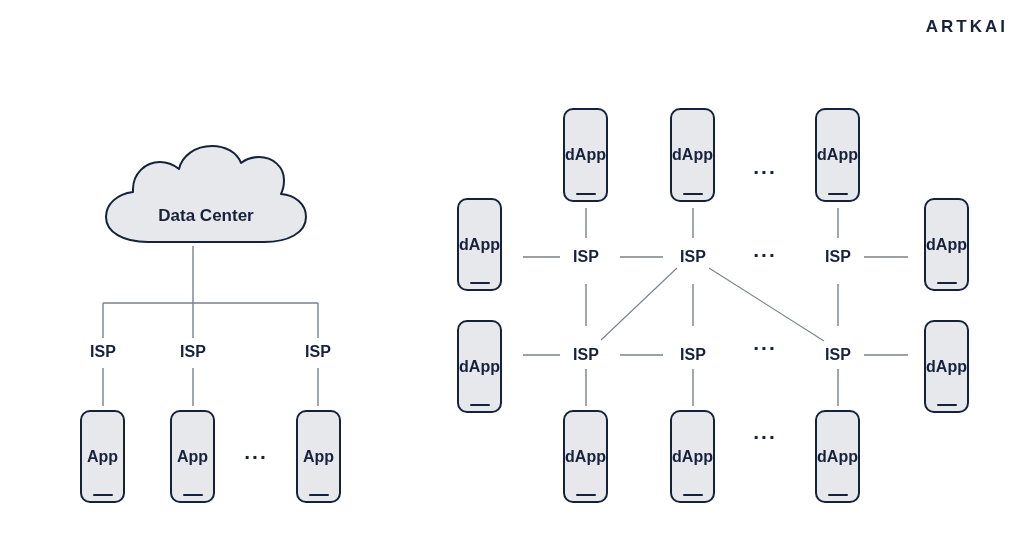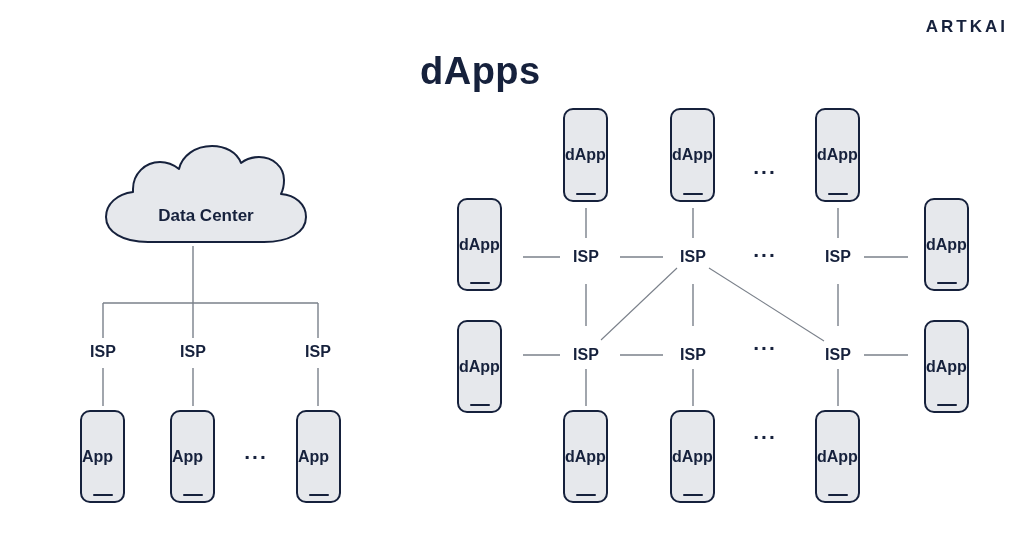--- a/index.html
+++ b/index.html
@@ -20,21 +20,21 @@
     position:absolute;font-size:38px;font-weight:700;color:var(--ink);
     line-height:1;letter-spacing:.5px;
   }
   .brand{
     position:absolute;top:17px;right:16px;font-size:17px;font-weight:700;
     color:var(--ink);letter-spacing:3px;
   }
   .phone{
     position:absolute;width:45px;height:93px;background:var(--fill);
     border:2px solid var(--ink);border-radius:10px;
-    display:flex;align-items:center;justify-content:flex-start;
+    display:flex;align-items:center;justify-content:center;
   }
   .phone-label{
     font-size:16px;font-weight:700;color:var(--ink);white-space:nowrap;
   }
   .home-bar{
     position:absolute;bottom:5px;left:50%;transform:translateX(-50%);
     width:20px;height:2.5px;background:var(--ink);border-radius:2px;
   }
   .node-label{
     position:absolute;transform:translate(-50%,-50%);
@@ -126,21 +126,20 @@
     <span class="phone-label">App</span>
     <span class="home-bar"></span>
   </div>
   <div class="phone" style="left:296px;top:410px;">
     <span class="phone-label">App</span>
     <span class="home-bar"></span>
   </div>
 
   <div class="dots" style="left:256px;top:451px;">...</div>
 
-  <div class="panel-title" style="left:420px;top:52px;">dApps</div>
 
   <div class="phone" style="left:563px;top:108px;height:94px;">
     <span class="phone-label">dApp</span>
     <span class="home-bar"></span>
   </div>
   <div class="phone" style="left:670px;top:108px;height:94px;">
     <span class="phone-label">dApp</span>
     <span class="home-bar"></span>
   </div>
   <div class="phone" style="left:815px;top:108px;height:94px;">

